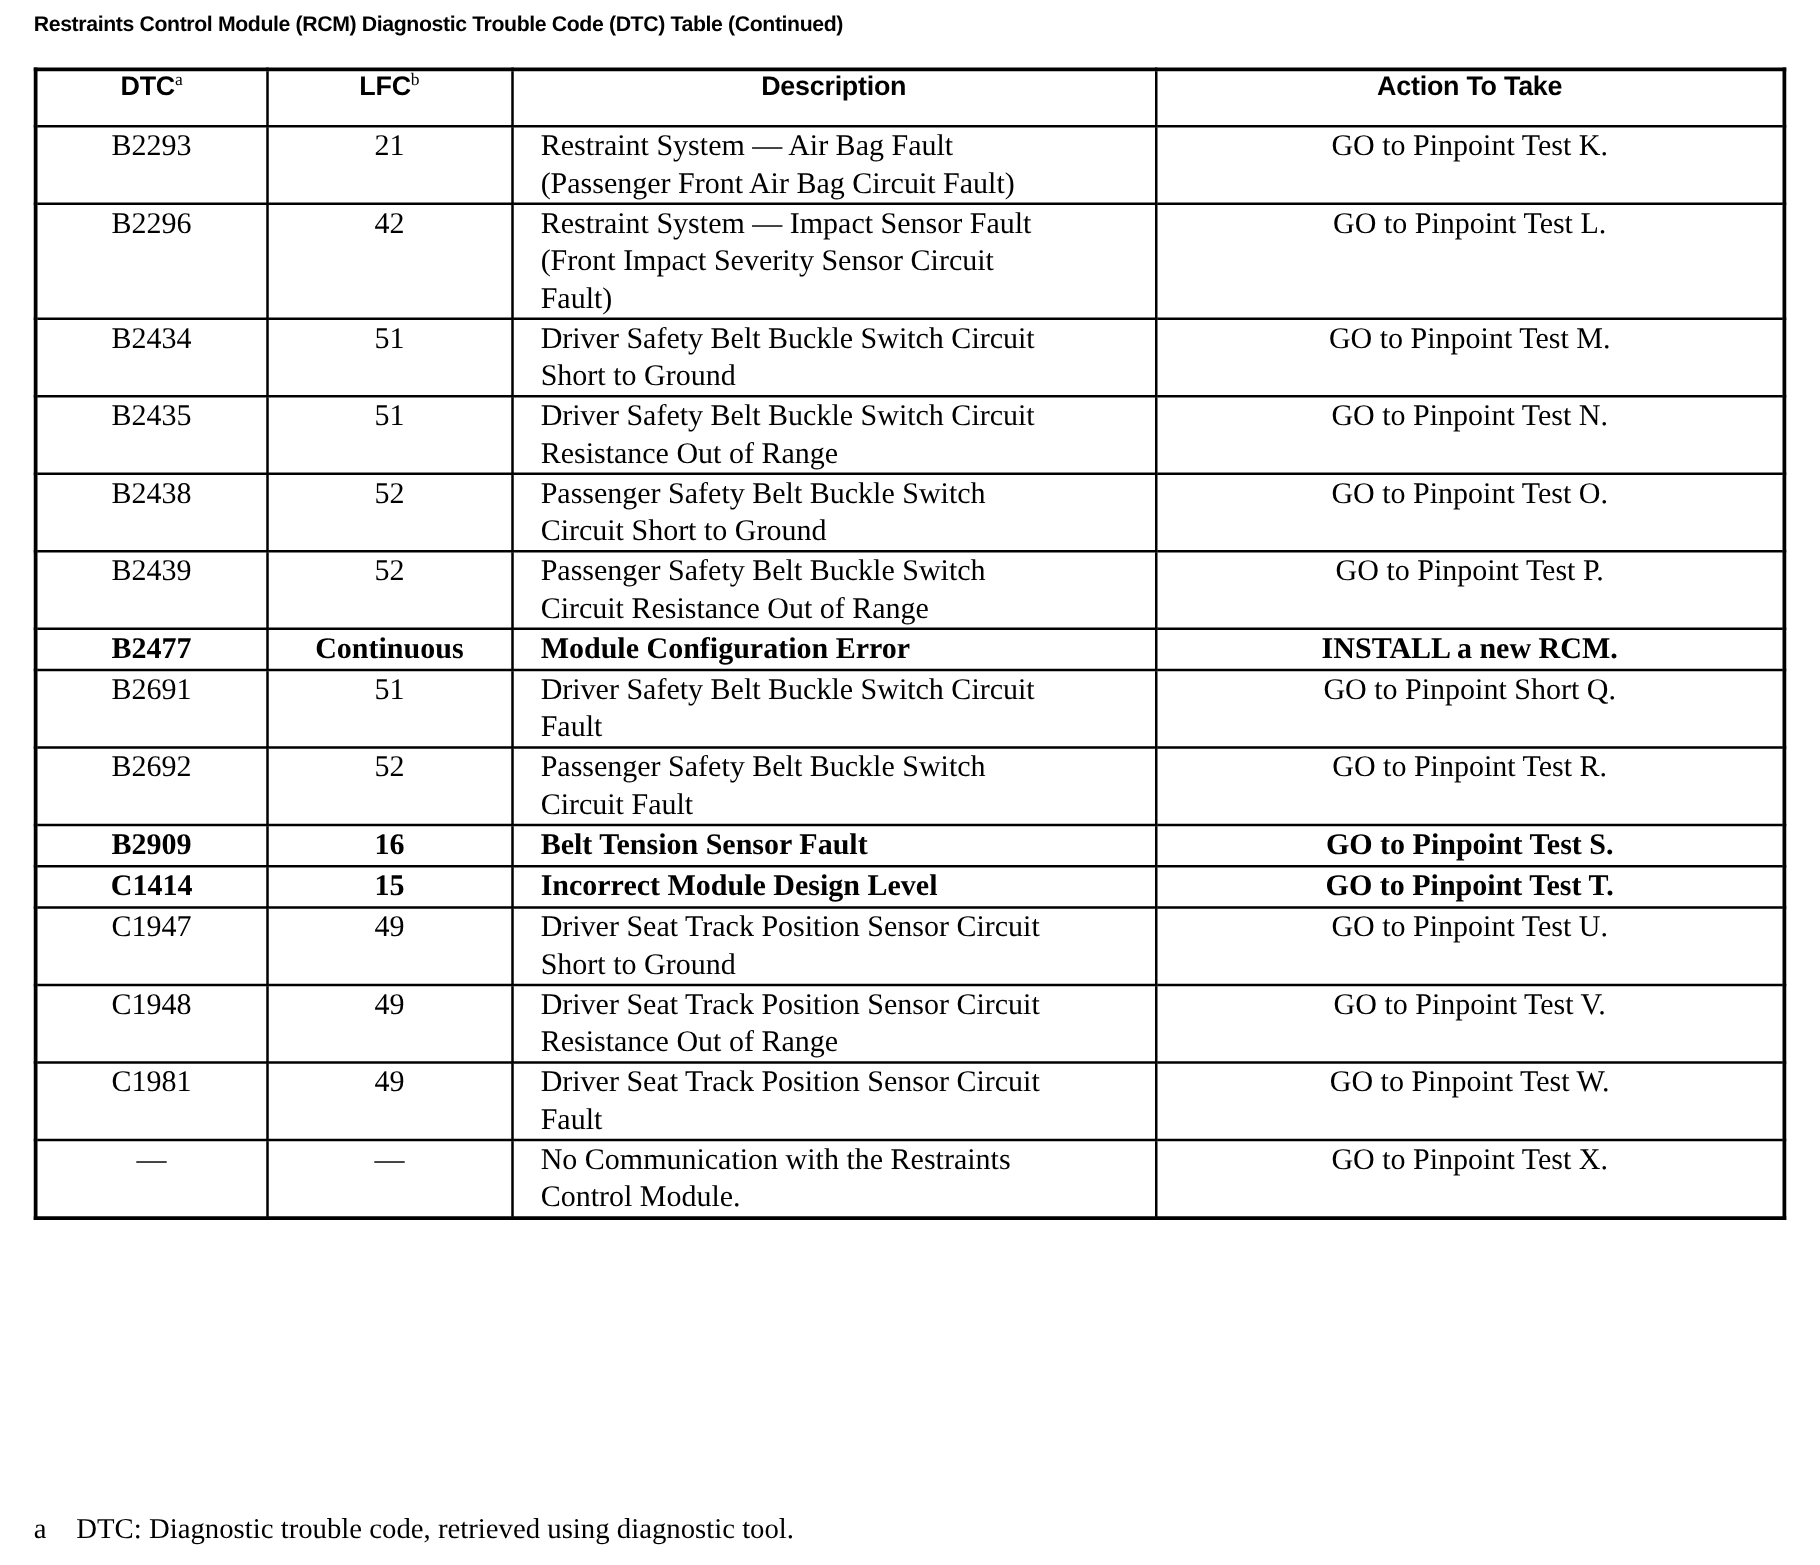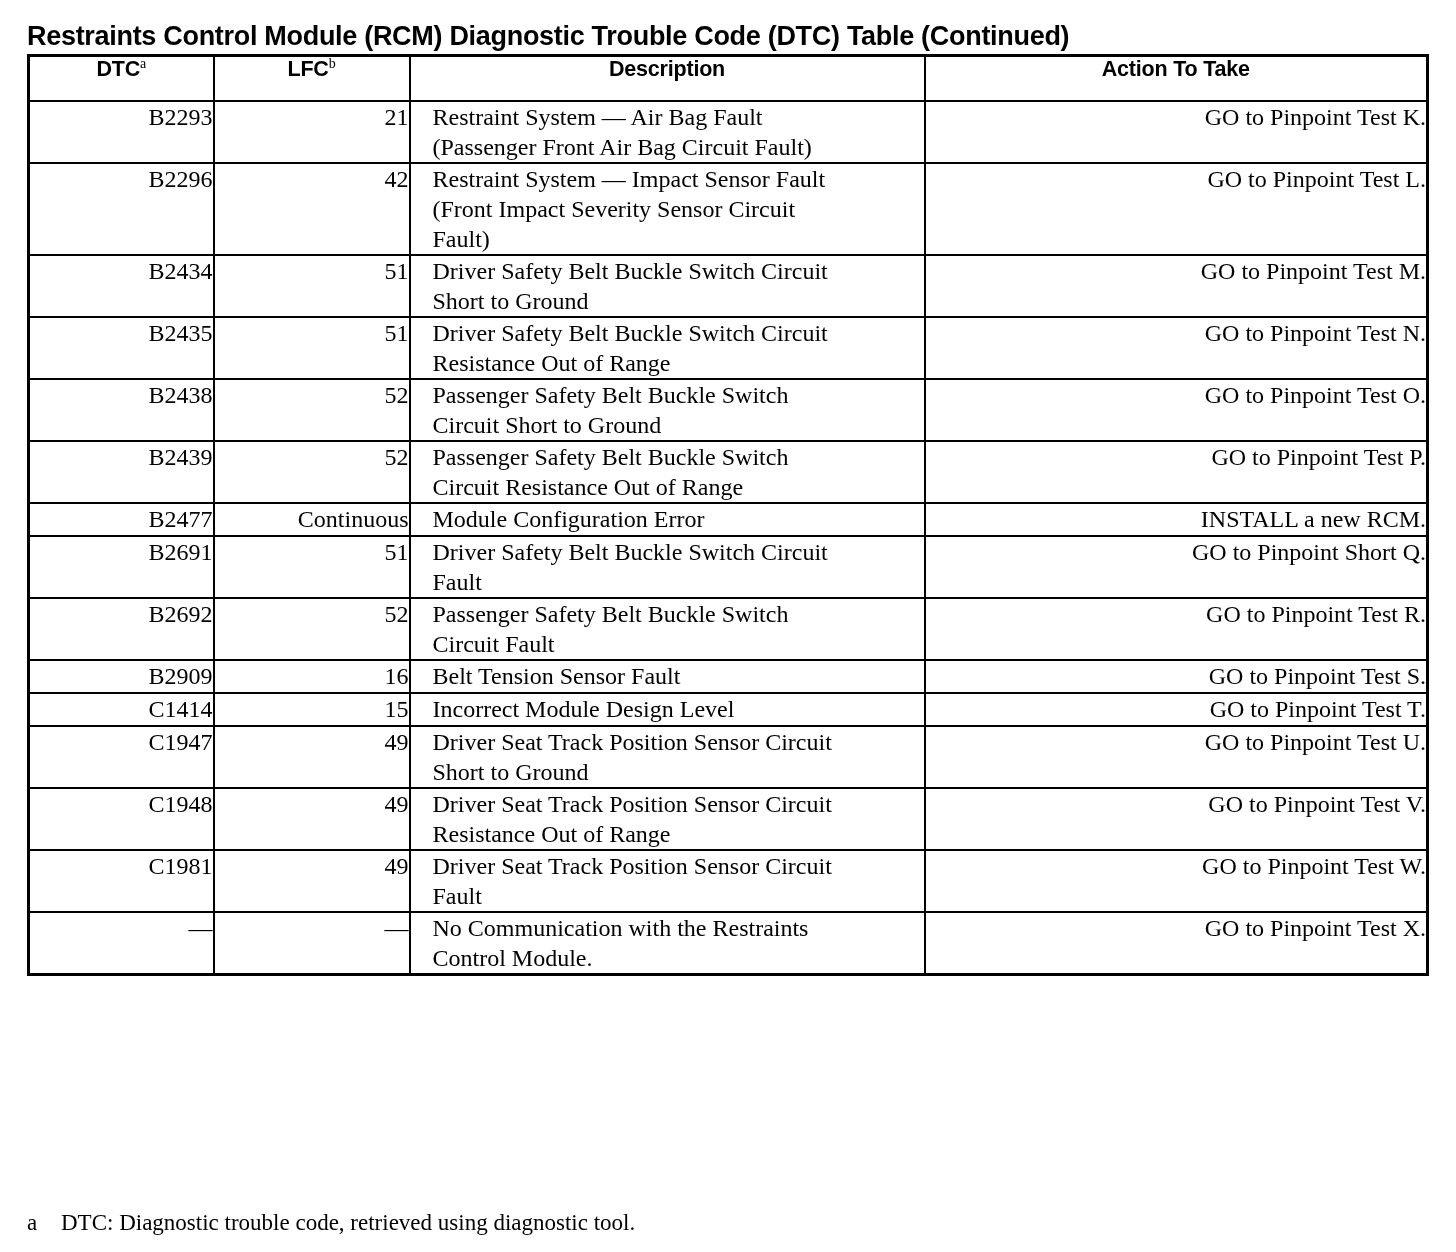--- a/index.html
+++ b/index.html
@@ -20,25 +20,25 @@
     position: relative;
     width: 1456px;
     height: 1252px;
     box-sizing: border-box;
   }
 
   
   .doc-title {
     position: absolute;
     left: 27px;
-    top: 22px;
+    top: 6px;
     width: 1400px;
     font-family: "Liberation Sans", "DejaVu Sans", sans-serif;
     font-weight: bold;
-    font-size: 27px;
+    font-size: 17px;
     line-height: 28px;
     letter-spacing: -0.3px;
     white-space: nowrap;
   }
 
   
   .dtc-table {
     position: absolute;
     left: 27px;
     top: 54px;
@@ -79,37 +79,37 @@
     vertical-align: super;
     line-height: 0;
   }
 
   
   tbody td {
     font-size: 24px;
     line-height: 30px;
   }
   .cell-center {
-    text-align: right;
+    text-align: center;
     padding-top: 6px;
     padding-bottom: 6px;
   }
   .cell-left {
     text-align: left;
     padding: 6px 8px 6px 11px;
   }
   .cell-left-action {
-    text-align: right;
+    text-align: center;
     padding: 6px 8px 6px 12px;
   }
 
   
   tr.r-h1 td { height: 58px; }
   tr.r-h2 td { height: 81px; }
-  tr.r-h3 td { height: 31px; }
+  tr.r-h3 td { height: 31px; font-weight: bold; }
 
   .desc-line { display: block; white-space: nowrap; margin-left: 22px; }
 
   
   .footnotes {
     position: absolute;
     left: 27px;
     top: 1179px;
     width: 1200px;
     font-size: 23px;

